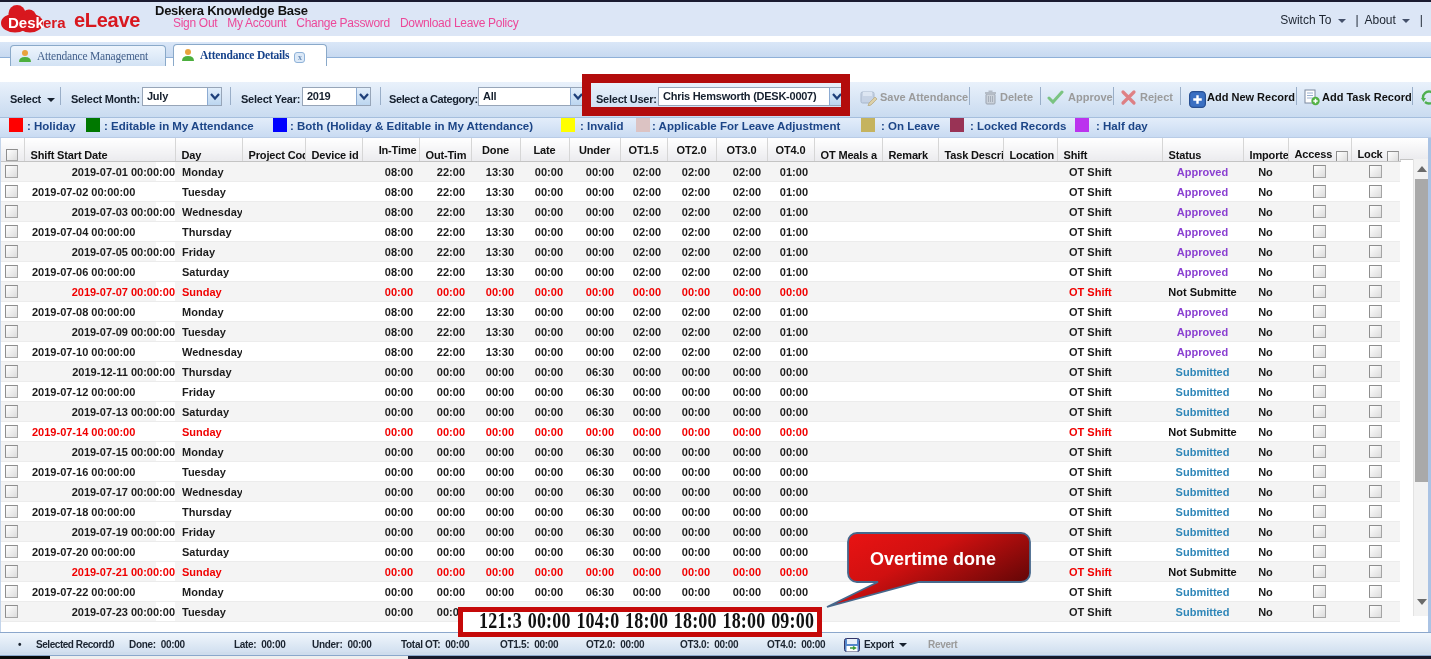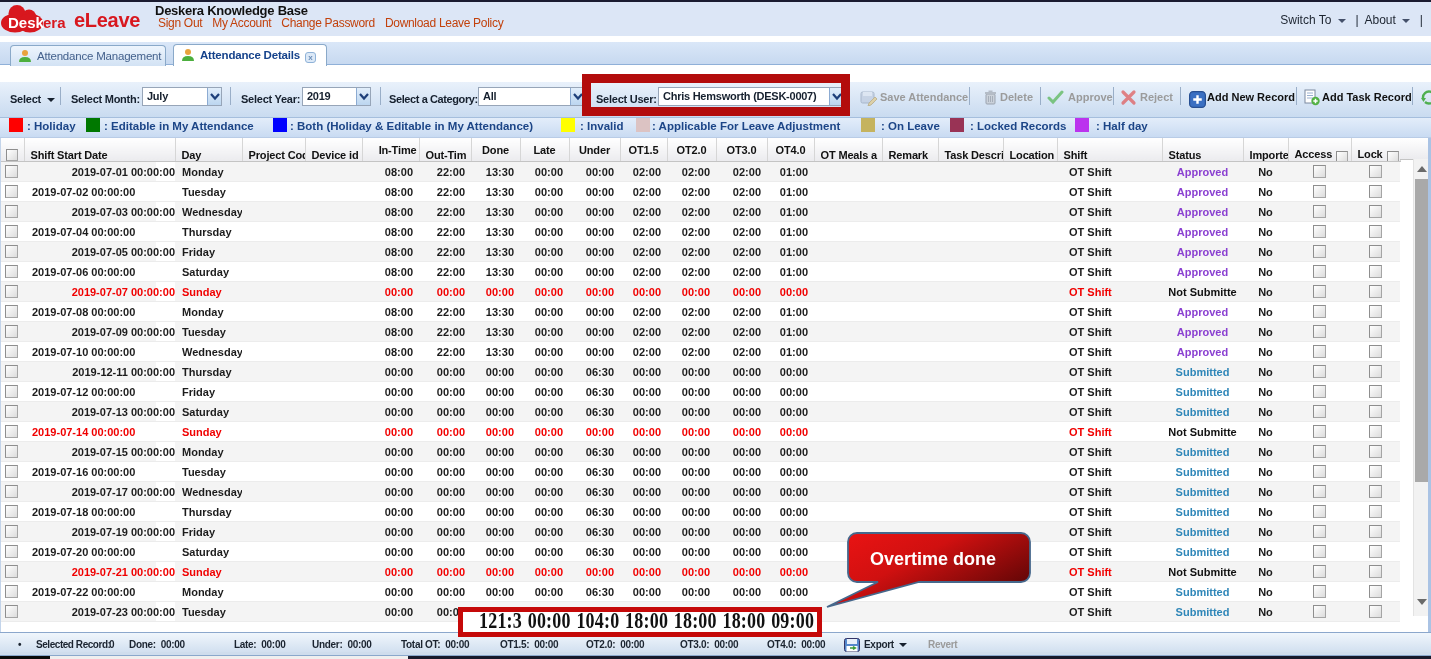--- a/index.html
+++ b/index.html
@@ -5,33 +5,33 @@
 * { margin:0; padding:0; box-sizing:border-box; }
 html,body { width:1431px; height:659px; overflow:hidden; }
 body { font-family:"Liberation Sans", sans-serif; background:#fff; }
 #app { position:relative; width:1431px; height:659px; overflow:hidden; }
 .abs { position:absolute; }
 
 
 #topline { left:0; top:0; width:1431px; height:2px; background:#1a1b30; }
 #hdr { left:0; top:2px; width:1431px; height:34px; background:#dce6f6; }
 #kb { left:155px; top:3px; font-size:13px; font-weight:bold; color:#111; letter-spacing:-0.25px; }
-#hlinks { left:158px; top:16px; font-size:12px; color:#c2410c; letter-spacing:-0.3px; }
+#hlinks { left:173px; top:16px; font-size:12px; color:#ec4899; letter-spacing:-0.3px; }
 #hlinks span { margin-right:10px; }
 #hright { right:8px; top:13px; font-size:12px; color:#1c2430; }
 .dcar { display:inline-block; width:0; height:0; border-left:4px solid transparent; border-right:4px solid transparent; border-top:4px solid #44506a; vertical-align:middle; margin:0 3px; }
 
 
 
 #elv { left:74px; top:9px; font-size:20px; font-weight:bold; color:#d8171e; letter-spacing:-0.3px; }
 
 
 .tabstrip { left:0; width:1431px; background:linear-gradient(#dae7f8,#c7d9f0); border-bottom:1px solid #8fb0d8; }
 #tabs1 { top:36px; height:22px; }
-#tabs2 { top:42px; height:23px; }
+#tabs2 { top:42px; height:16px;font-family:Liberation Serif, serif; }
 .tab { position:absolute; border:1px solid #8aa9c9; border-bottom:none; border-radius:4px 4px 0 0; font-size:11.5px; line-height:19px; padding:1px 8px 0 26px; color:#44618c; background:linear-gradient(#eef5fd,#d2e2f4); white-space:nowrap; letter-spacing:-0.2px; }
 .tab.active { background:#fff; color:#15428b; font-weight:bold; }
 .tico { position:absolute; left:7px; top:3px; width:14px; height:14px; }
 .xico { display:inline-block; width:11px; height:11px; margin-left:5px; vertical-align:-1px; border:1px solid #8fb2d8; border-radius:3px; background:#dce9f7; color:#6b8db8; font-size:8px; line-height:9px; text-align:center; font-weight:bold; }
 
 
 #tbar { left:0; top:82px; width:1431px; height:36px; background:linear-gradient(#e9f1fb,#c9dbf0); border-bottom:1px solid #a5bedd; }
 .tbl { position:absolute; top:93px; font-size:11px; font-weight:bold; color:#16202e; white-space:nowrap; letter-spacing:-0.25px; }
 .tsep { position:absolute; top:5px; width:1px; height:18px; background:#99aec8; }
 .combo { position:absolute; top:87px; height:19px; background:#fff; border:1px solid #97a5b8; }

